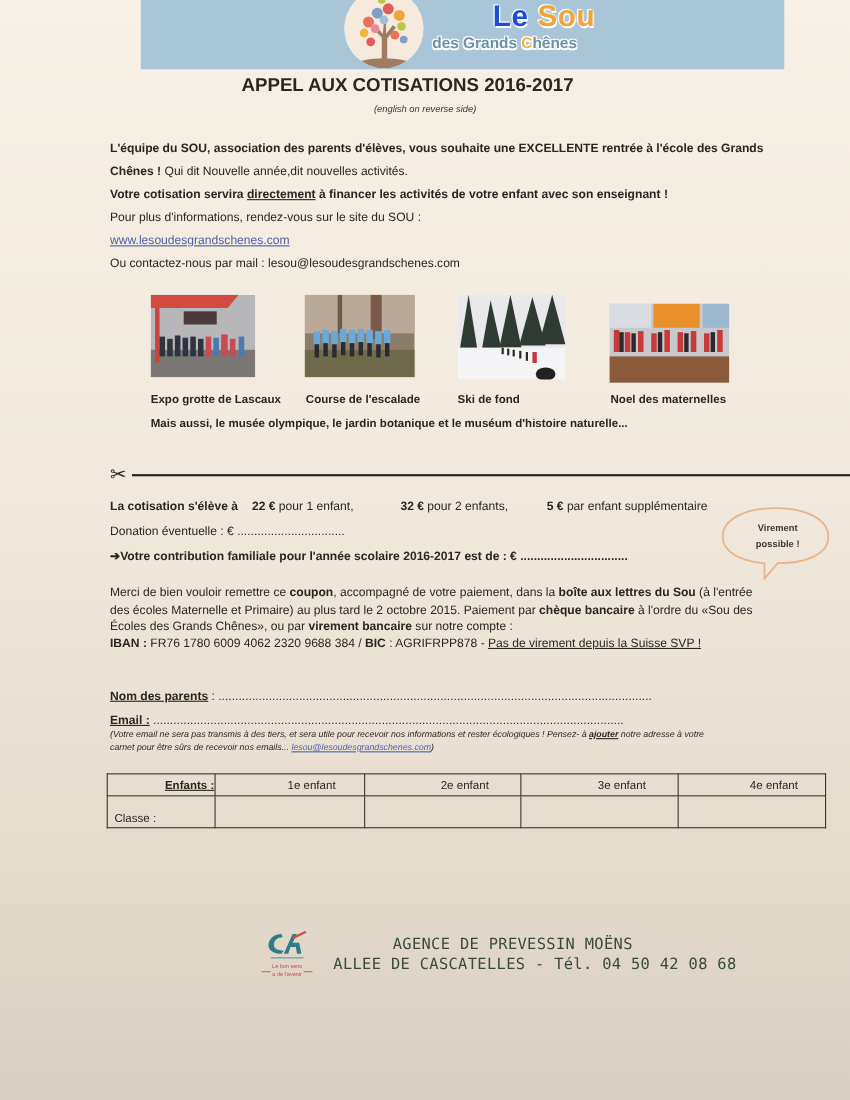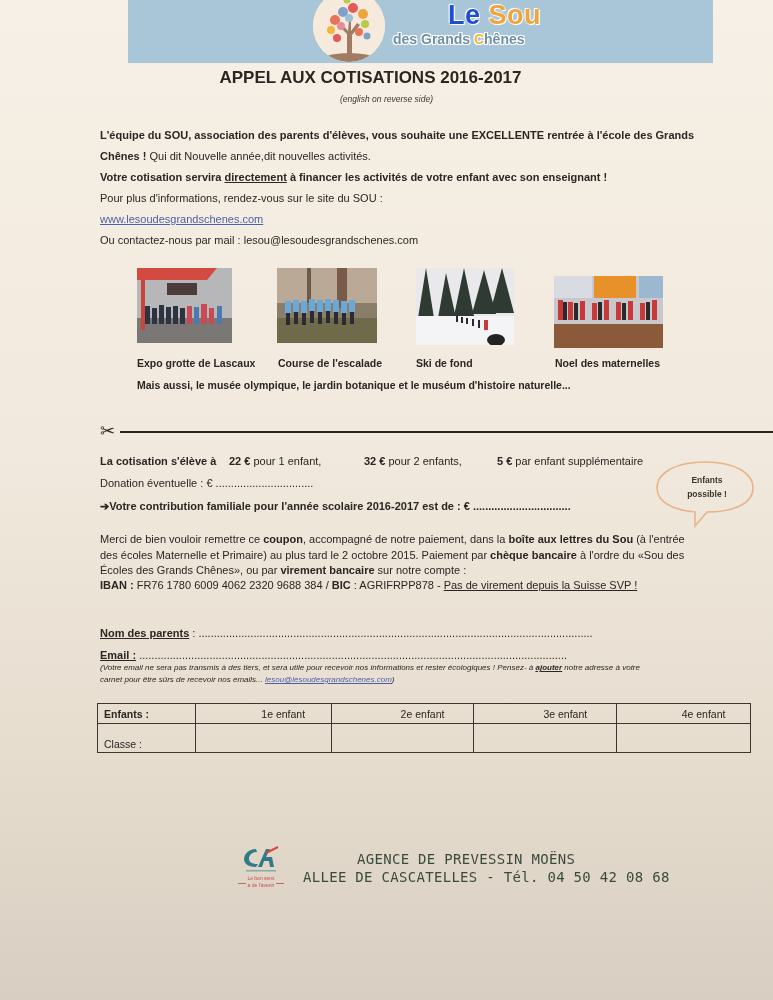--- a/index.html
+++ b/index.html
@@ -67,21 +67,21 @@
 
   
   .kids-table {
     left: 97px; top: 703px; width: 654px; border-collapse: collapse;
     font-size: 10.5px; color: #2a2622;
   }
   .kids-table td, .kids-table th {
     border: 1.3px solid #3a3630; font-weight: normal; padding-left: 40px;
   }
   .kids-table th { height: 20px; text-align: center; }
-  .kids-table th.first { text-align: left; padding-left: 6px; font-weight: bold; }
+  .kids-table th.first { text-align: right; padding-left: 6px; font-weight: bold; text-decoration: underline; }
   .kids-table td { height: 29px; vertical-align: bottom; padding: 0 0 2px 6px; }
   .kids-table td.blank { padding: 0; }
 
   
   .ca-logo { left: 236px; top: 843px; width: 50px; height: 50px; }
   .agency { font-family: "DejaVu Sans Mono", monospace; font-size: 14px; color: #3a4a3a; white-space: nowrap; letter-spacing: 0.3px; }
 </style>
 </head>
 <body>
 
@@ -241,25 +241,25 @@
 <div class="abs p" style="left:364px; top:455px;"><span class="b">32 €</span><span> pour 2 enfants,</span></div>
 <div class="abs p" style="left:497px; top:455px;"><span class="b">5 €</span><span> par enfant supplémentaire</span></div>
 
 <div class="abs p" style="left:100px; top:477px;">Donation éventuelle : € ................................</div>
 <div class="abs p b" style="left:100px; top:500px;"><span>➔</span><span>Votre contribution familiale pour l'année scolaire 2016-2017 est de : € ................................</span></div>
 
 <svg class="abs bubble" viewBox="0 0 100 68">
   <path d="M50 2 C78 2 98 12 98 28 C98 44 78 52 52 52 L40 66 L40 52 C18 50 2 42 2 28 C2 12 22 2 50 2 Z" fill="none" stroke="#e9b48c" stroke-width="1.6"></path>
 </svg>
 <div class="abs bubble-text">
-  <div>Enfants</div>
+  <div>Virement</div>
   <div>possible !</div>
 </div>
 
-<div class="abs p" style="left:100px; top:533px;"><span>Merci de bien vouloir remettre ce </span><span class="b">coupon</span><span>, accompagné de notre paiement, dans la </span><span class="b">boîte aux lettres du Sou</span><span> (à l'entrée</span></div>
+<div class="abs p" style="left:100px; top:533px;"><span>Merci de bien vouloir remettre ce </span><span class="b">coupon</span><span>, accompagné de votre paiement, dans la </span><span class="b">boîte aux lettres du Sou</span><span> (à l'entrée</span></div>
 <div class="abs p" style="left:100px; top:549px;"><span>des écoles Maternelle et Primaire) au plus tard le 2 octobre 2015. Paiement par </span><span class="b">chèque bancaire</span><span> à l'ordre du «Sou des</span></div>
 <div class="abs p" style="left:100px; top:564px;"><span>Écoles des Grands Chênes», ou par </span><span class="b">virement bancaire</span><span> sur notre compte :</span></div>
 <div class="abs p" style="left:100px; top:579px;"><span class="b">IBAN :</span><span> FR76 1780 6009 4062 2320 9688 384 / </span><span class="b">BIC</span><span> : AGRIFRPP878 - </span><span class="u">Pas de virement depuis la Suisse SVP !</span></div>
 
 <div class="abs p" style="left:100px; top:627px;"><span class="b u">Nom des parents</span><span> : .................................................................................................................................</span></div>
 <div class="abs p" style="left:100px; top:649px;"><span class="b u">Email :</span><span> ............................................................................................................................................</span></div>
 <div class="abs p" style="left:100px; top:662px; font-size:8px; font-style:italic; line-height:12px;"><span>(Votre email ne sera pas transmis à des tiers, et sera utile pour recevoir nos informations et rester écologiques ! Pensez- à </span><span class="b u">ajouter</span><span> notre adresse à votre</span></div>
 <div class="abs p" style="left:100px; top:674px; font-size:8px; font-style:italic; line-height:12px;"><span>carnet pour être sûrs de recevoir nos emails... </span><span class="link">lesou@lesoudesgrandschenes.com</span><span>)</span></div>
 
 <table class="abs kids-table">

